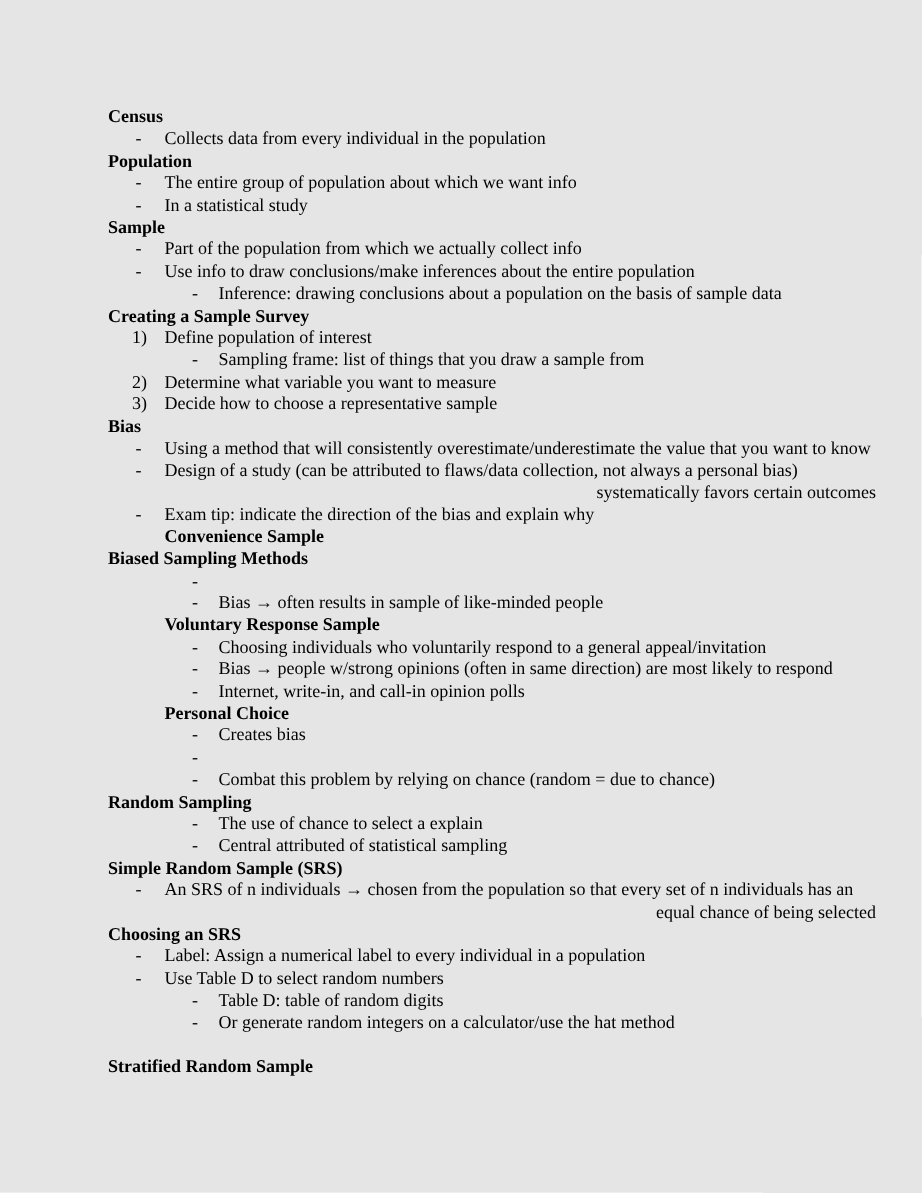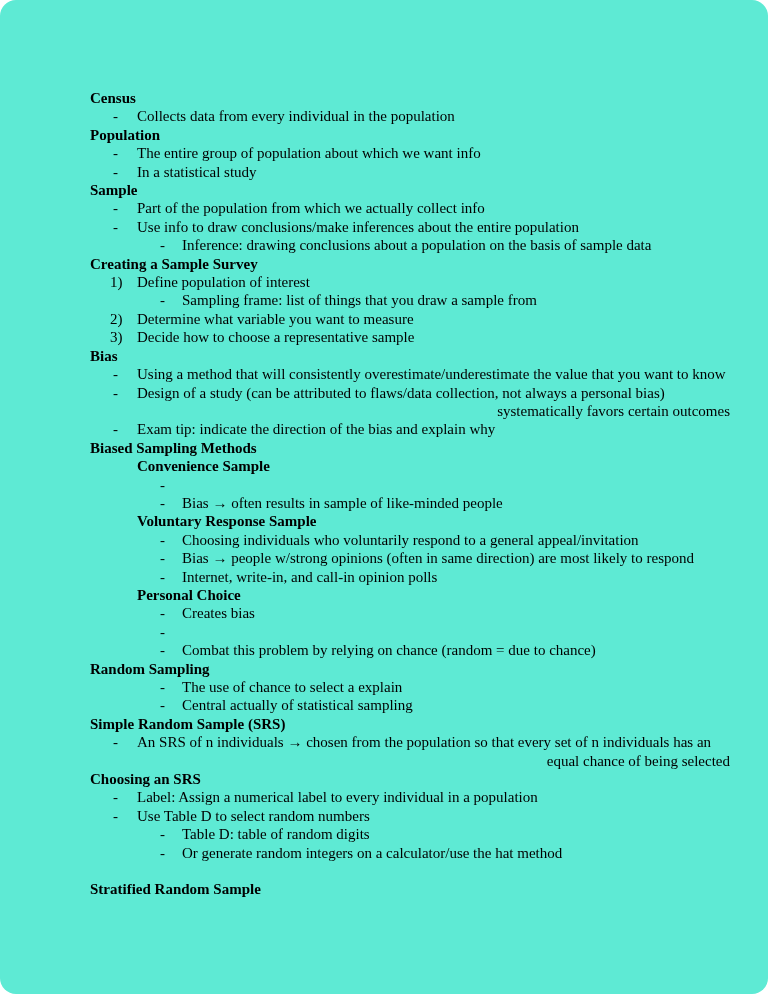--- a/index.html
+++ b/index.html
@@ -4,26 +4,25 @@
 <style>
   html, body {
     margin: 0;
     padding: 0;
     background: #ffffff;
   }
   .page {
     position: relative;
     width: 768px;
     height: 994px;
-    background: #5eead4;
+    background: #e5e5e5;
     overflow: hidden;
     font-family: "Liberation Serif", "DejaVu Serif", serif;
     font-size: 15px;
     color: #000000;
-    border-radius: 16px;
   }
   .doc {
     position: absolute;
     left: 90px;
     top: 89px;
     width: 640px;
     line-height: 18.4px;
   }
   .line {
     position: relative;
@@ -116,53 +115,53 @@
     <span class="text">Design of a study (can be attributed to flaws/data collection, not always a personal bias)</span>
   </div>
       <div class="line t-cont1">
     <span class="marker"></span>
     <span class="text">systematically favors certain outcomes</span>
   </div>
       <div class="line t-bullet1">
     <span class="marker">-</span>
     <span class="text">Exam tip: indicate the direction of the bias and explain why</span>
   </div>
+      <div class="line t-subheading">
+    <span class="marker"></span>
+    <span class="text">Convenience Sample</span>
+  </div>
       <div class="line t-heading">
     <span class="marker"></span>
     <span class="text">Biased Sampling Methods</span>
   </div>
+      <div class="line t-bullet2">
+    <span class="marker">-</span>
+  </div>
+      <div class="line t-bullet2">
+    <span class="marker">-</span>
+    <span class="text">Bias → often results in sample of like-minded people</span>
+  </div>
       <div class="line t-subheading">
     <span class="marker"></span>
-    <span class="text">Convenience Sample</span>
-  </div>
-      <div class="line t-bullet2">
-    <span class="marker">-</span>
-  </div>
-      <div class="line t-bullet2">
-    <span class="marker">-</span>
-    <span class="text">Bias → often results in sample of like-minded people</span>
+    <span class="text">Voluntary Response Sample</span>
+  </div>
+      <div class="line t-bullet2">
+    <span class="marker">-</span>
+    <span class="text">Choosing individuals who voluntarily respond to a general appeal/invitation</span>
+  </div>
+      <div class="line t-bullet2">
+    <span class="marker">-</span>
+    <span class="text">Bias → people w/strong opinions (often in same direction) are most likely to respond</span>
+  </div>
+      <div class="line t-bullet2">
+    <span class="marker">-</span>
+    <span class="text">Internet, write-in, and call-in opinion polls</span>
   </div>
       <div class="line t-subheading">
     <span class="marker"></span>
-    <span class="text">Voluntary Response Sample</span>
-  </div>
-      <div class="line t-bullet2">
-    <span class="marker">-</span>
-    <span class="text">Choosing individuals who voluntarily respond to a general appeal/invitation</span>
-  </div>
-      <div class="line t-bullet2">
-    <span class="marker">-</span>
-    <span class="text">Bias → people w/strong opinions (often in same direction) are most likely to respond</span>
-  </div>
-      <div class="line t-bullet2">
-    <span class="marker">-</span>
-    <span class="text">Internet, write-in, and call-in opinion polls</span>
-  </div>
-      <div class="line t-subheading">
-    <span class="marker"></span>
     <span class="text">Personal Choice</span>
   </div>
       <div class="line t-bullet2">
     <span class="marker">-</span>
     <span class="text">Creates bias</span>
   </div>
       <div class="line t-bullet2">
     <span class="marker">-</span>
   </div>
       <div class="line t-bullet2">
@@ -172,21 +171,21 @@
       <div class="line t-heading">
     <span class="marker"></span>
     <span class="text">Random Sampling</span>
   </div>
       <div class="line t-bullet2">
     <span class="marker">-</span>
     <span class="text">The use of chance to select a explain</span>
   </div>
       <div class="line t-bullet2">
     <span class="marker">-</span>
-    <span class="text">Central actually of statistical sampling</span>
+    <span class="text">Central attributed of statistical sampling</span>
   </div>
       <div class="line t-heading">
     <span class="marker"></span>
     <span class="text">Simple Random Sample (SRS)</span>
   </div>
       <div class="line t-bullet1">
     <span class="marker">-</span>
     <span class="text">An SRS of n individuals → chosen from the population so that every set of n individuals has an</span>
   </div>
       <div class="line t-cont1">

